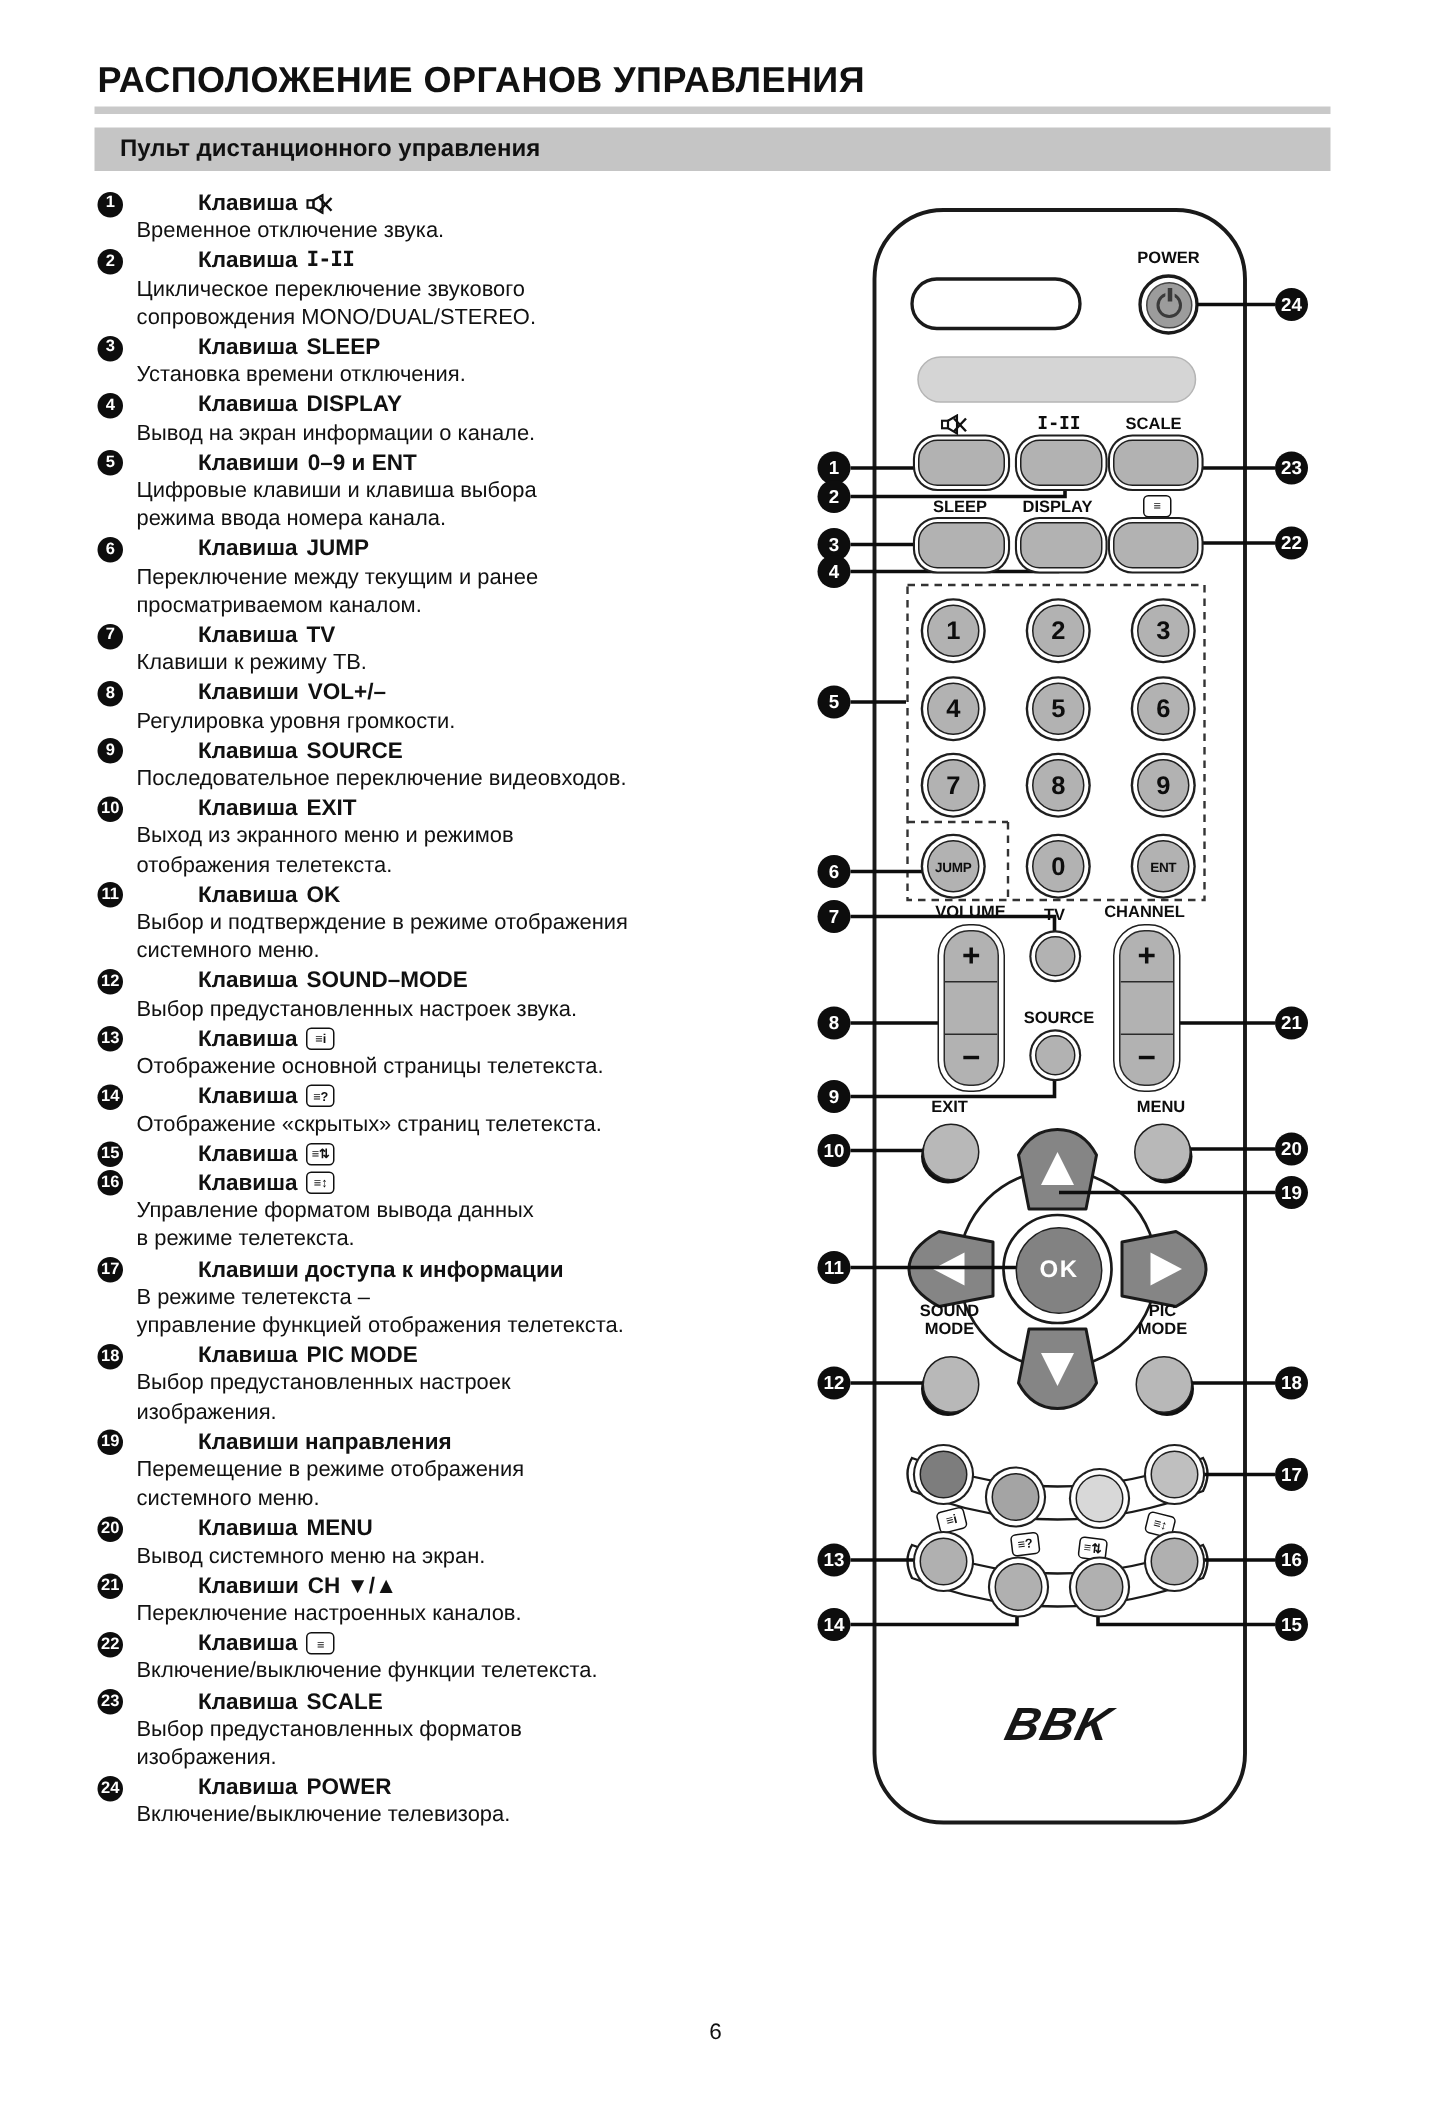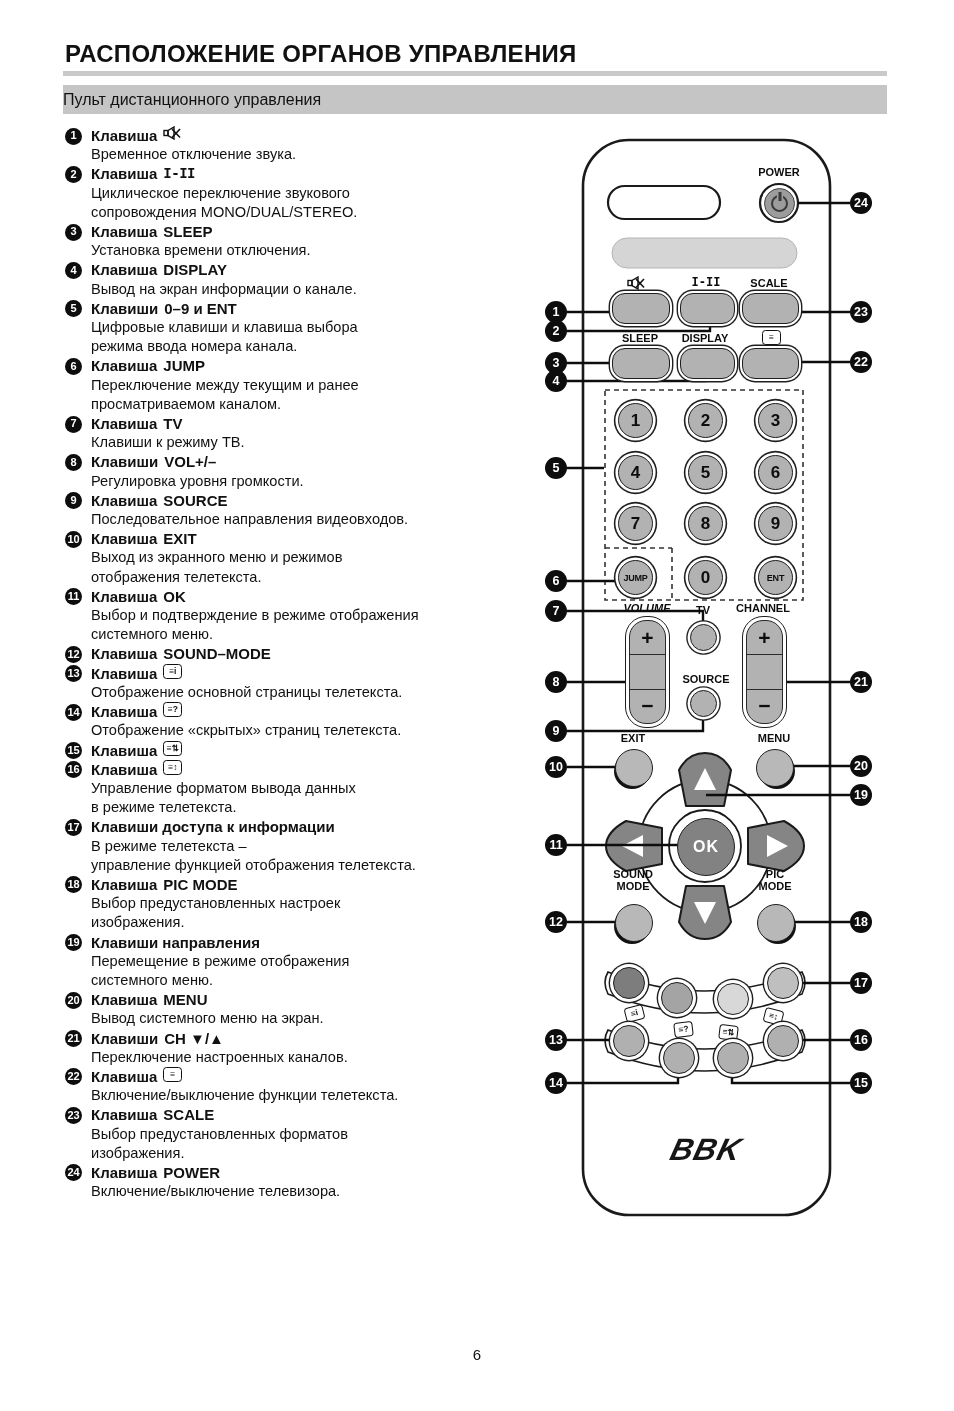--- a/index.html
+++ b/index.html
@@ -2,27 +2,27 @@
 <html><head>
 <meta charset="utf-8">
 <style>
   html,body{margin:0;padding:0;background:#fff;}
   #page{position:relative;width:954px;height:1411px;background:#fff;
         font-family:"Liberation Sans",sans-serif;color:#111;overflow:hidden;}
   
   .doc-title{position:absolute;left:65px;top:40px;font-size:24px;font-weight:bold;letter-spacing:.3px;}
   .gray-rule{position:absolute;left:63px;top:71px;width:824px;height:5px;background:#c9c9c9;}
   .section-box{position:absolute;left:63px;top:85px;width:824px;height:29px;background:#c5c5c5;}
-  .section-box span{display:block;line-height:29px;font-size:16px;font-weight:normal;}
+  .section-box span{display:block;padding-left:17px;line-height:29px;font-size:16px;font-weight:bold;}
   
   .list{position:absolute;left:65px;top:126px;width:486px;font-size:14.6px;line-height:19.2px;}
   .item{display:flex;align-items:flex-start;}
   .badge{flex:0 0 17px;width:17px;height:17px;margin:1.5px 9px 0 0;border-radius:50%;background:#0d0d0d;
          color:#fff;font-size:11px;font-weight:bold;display:flex;align-items:center;justify-content:center;}
-  .ititle{font-weight:bold;font-size:15px;display:flex;align-items:flex-start;gap:6px;}
+  .ititle{font-weight:bold;font-size:15px;display:flex;align-items:center;gap:6px;margin-left:41px;}
   .ititle .key{font-weight:bold;}
   .ititle .key.mono{font-family:"DejaVu Sans Mono",monospace;font-size:14px;letter-spacing:-.5px;}
   .idesc{white-space:pre-line;}
   
   .ttx{display:inline-flex;align-items:center;justify-content:center;width:17px;height:13px;
        border:1.4px solid #111;border-radius:3.5px;font-size:8.5px;font-weight:bold;line-height:1;background:#fff;}
   
   .remote{position:absolute;left:540px;top:130px;width:410px;height:1100px;}
   .remote svg.linework{position:absolute;left:0;top:0;}
   .rlabel{position:absolute;transform:translateX(-50%);font-weight:bold;font-size:11px;color:#0d0d0d;
@@ -162,21 +162,21 @@
       <div class="idesc">Регулировка уровня громкости.</div>
         </div>
     </div>
     <div class="item">
       <span class="badge">9</span>
       <div>
           <div class="ititle">
             <span>Клавиша</span>
             <span class="key">SOURCE</span>
           </div>
-      <div class="idesc">Последовательное направления видеовходов.</div>
+      <div class="idesc">Последовательное переключение видеовходов.</div>
         </div>
     </div>
     <div class="item">
       <span class="badge">10</span>
       <div>
           <div class="ititle">
             <span>Клавиша</span>
             <span class="key">EXIT</span>
           </div>
       <div class="idesc">Выход из экранного меню и режимов
@@ -194,20 +194,21 @@
 системного меню.</div>
         </div>
     </div>
     <div class="item">
       <span class="badge">12</span>
       <div>
           <div class="ititle">
             <span>Клавиша</span>
             <span class="key">SOUND–MODE</span>
           </div>
+      <div class="idesc">Выбор предустановленных настроек звука.</div>
         </div>
     </div>
     <div class="item">
       <span class="badge">13</span>
       <div>
           <div class="ititle">
             <span>Клавиша</span>
         <span class="ttx">≡i</span>
           </div>
       <div class="idesc">Отображение основной страницы телетекста.</div>
@@ -420,21 +421,21 @@
     <div class="cbtn" style="left:78px;top:325px;">4</div>
     <div class="cbtn" style="left:148px;top:325px;">5</div>
     <div class="cbtn" style="left:218px;top:325px;">6</div>
     <div class="cbtn" style="left:78px;top:376px;">7</div>
     <div class="cbtn" style="left:148px;top:376px;">8</div>
     <div class="cbtn" style="left:218px;top:376px;">9</div>
     <div class="cbtn txt" style="left:78px;top:430px;">JUMP</div>
     <div class="cbtn" style="left:148px;top:430px;">0</div>
     <div class="cbtn txt" style="left:218px;top:430px;">ENT</div>
 
-    <div class="rlabel" style="left:107px;top:472px;font-style:italic;">VOLUME</div>
+    <div class="rlabel" style="left:107px;top:472px;">VOLUME</div>
     <div class="rlabel" style="left:163px;top:474px;">TV</div>
     <div class="rlabel" style="left:223px;top:472px;">CHANNEL</div>
     <div class="rocker" style="left:85px;top:486px;">
       <div class="rocker-in">
         <div class="rseg">+</div>
         <div class="rseg mid"></div>
         <div class="rseg">−</div>
       </div>
     </div>
     <div class="cbtn-sm" style="left:150px;top:494px;"></div>

